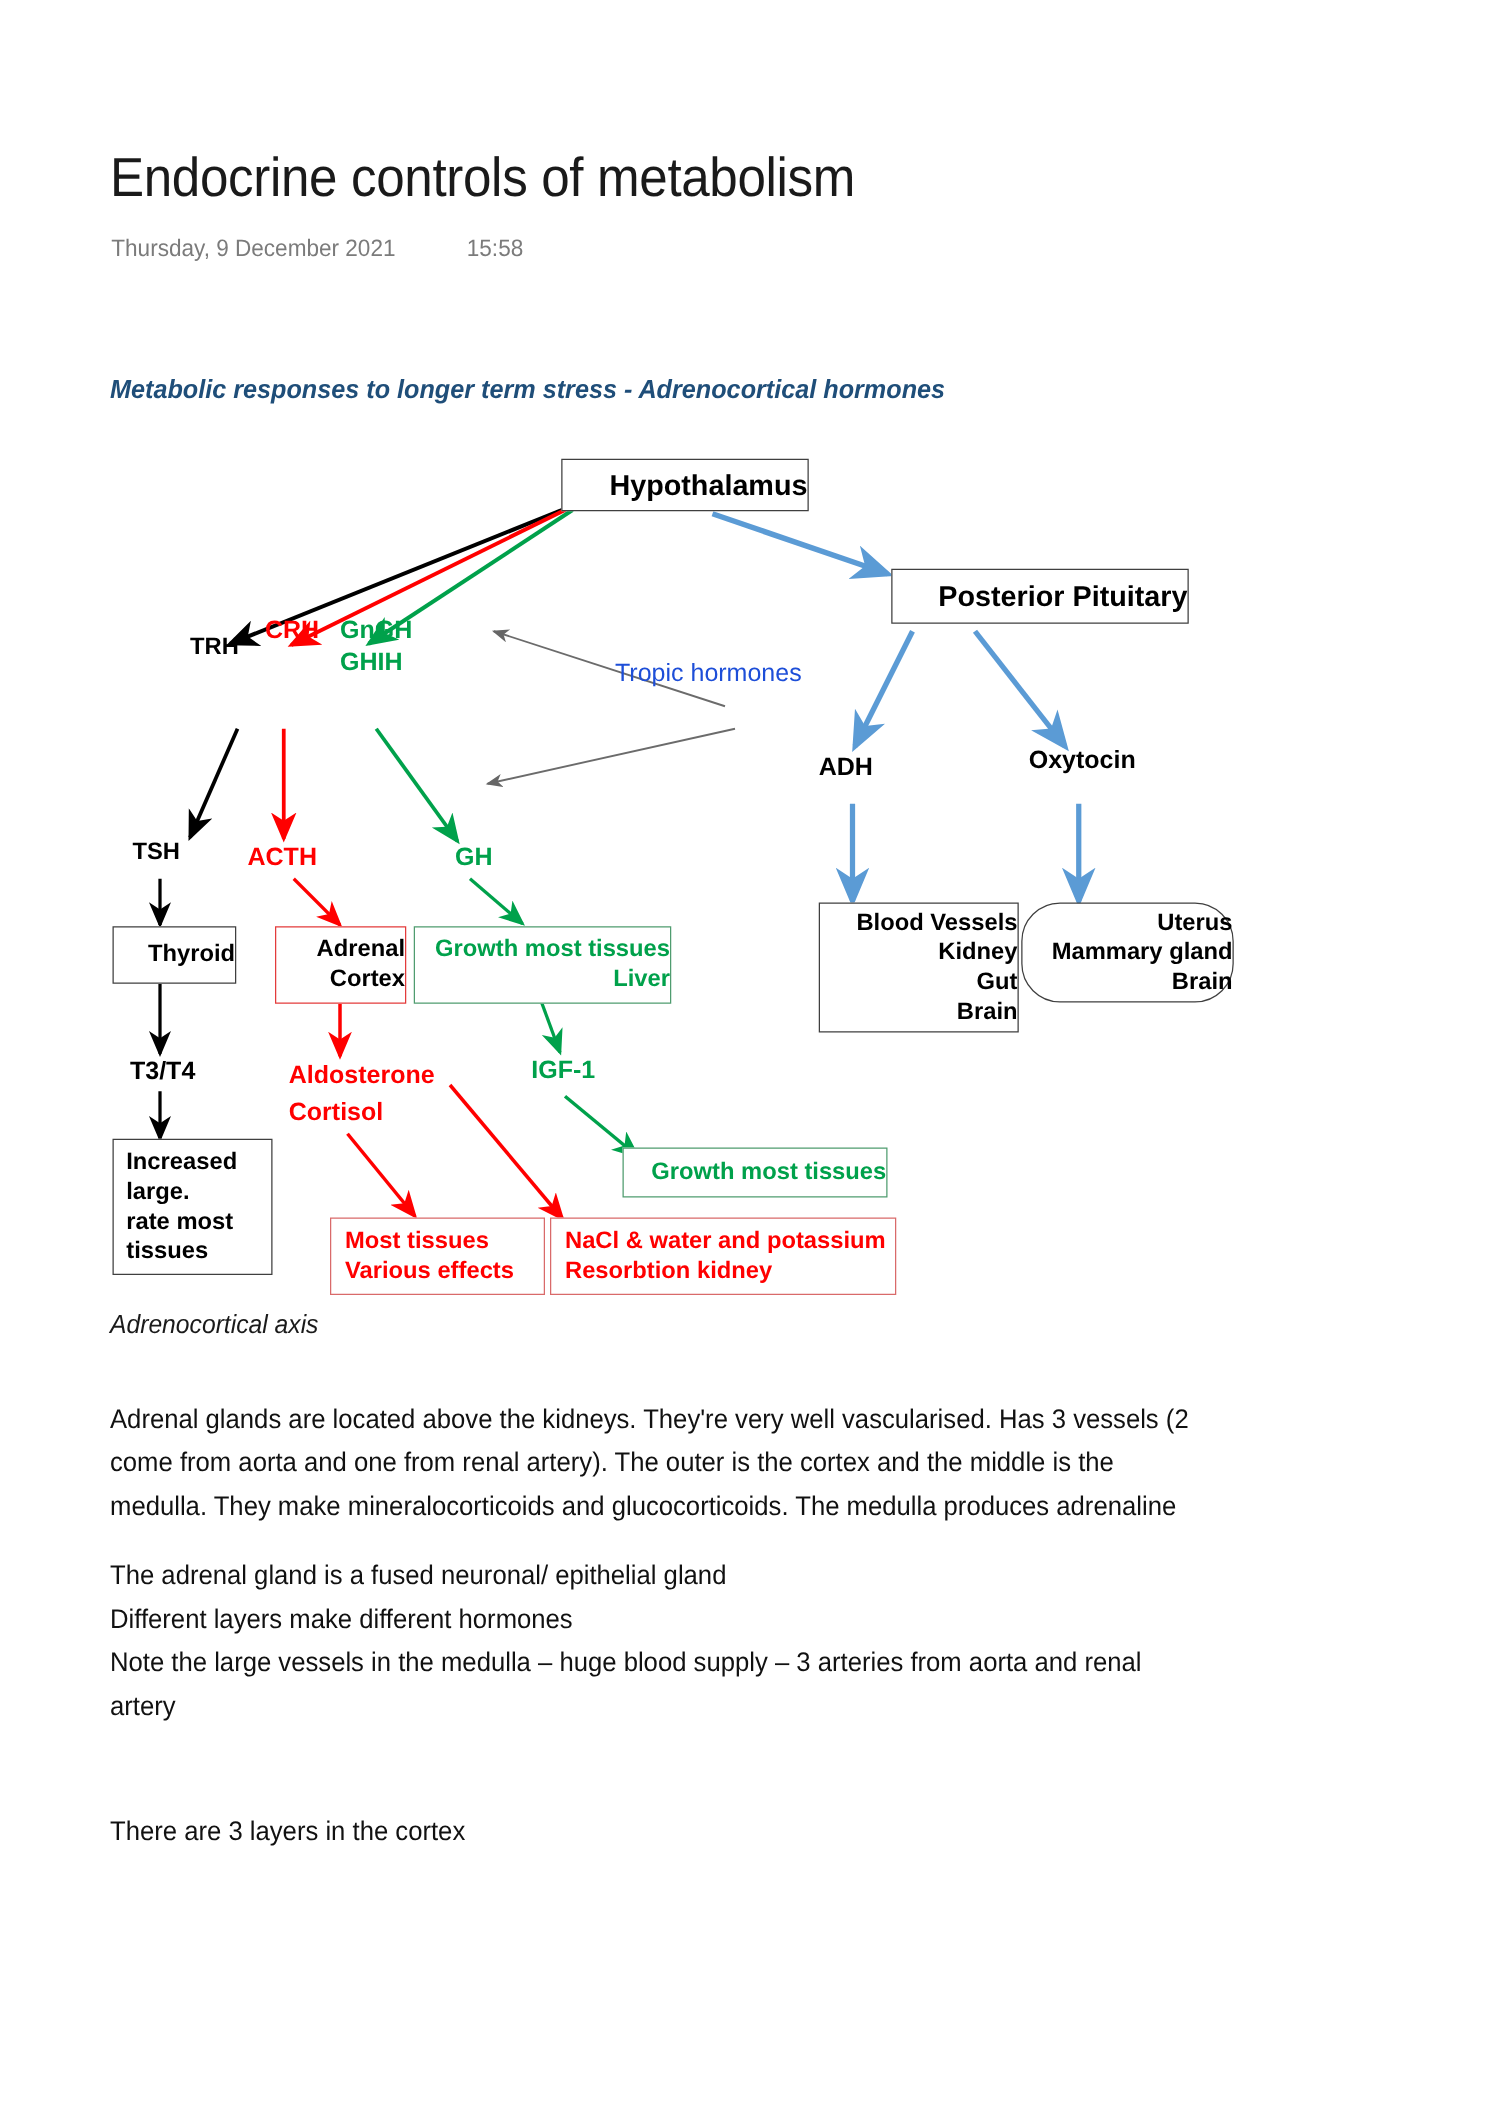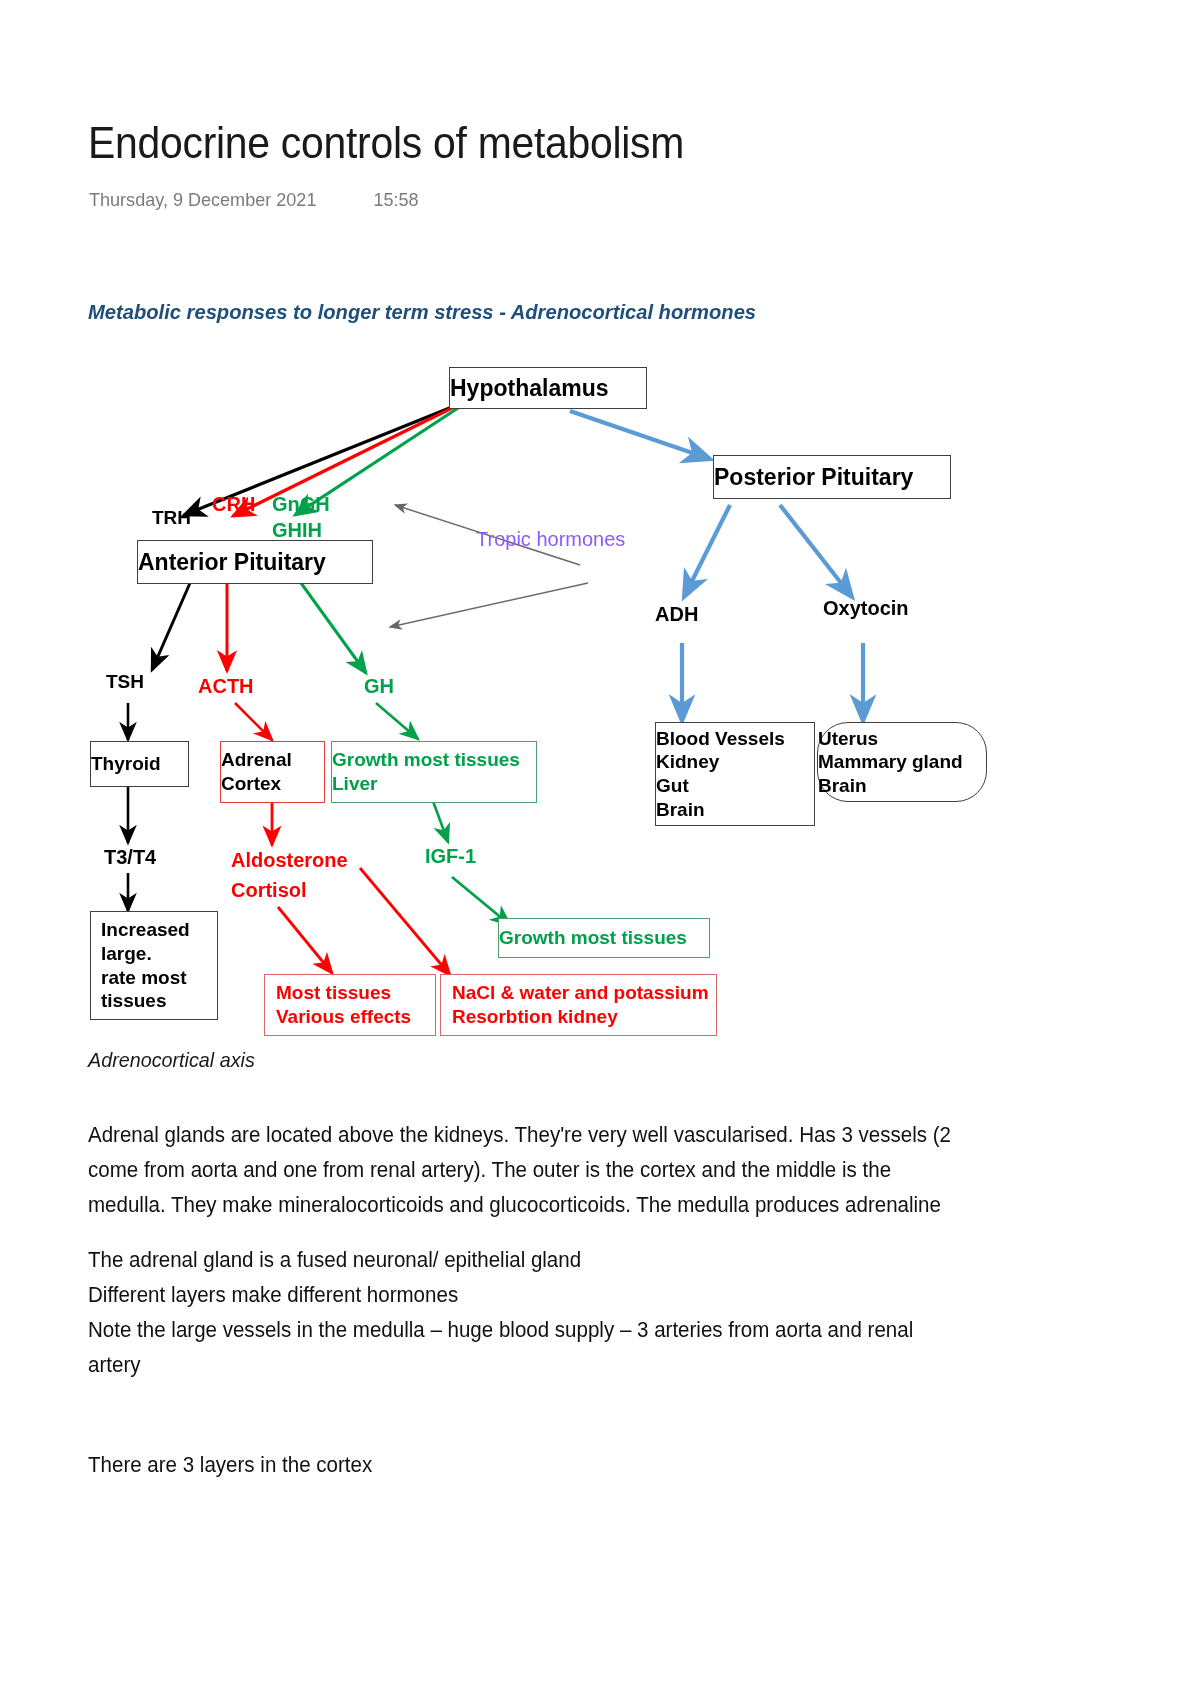--- a/index.html
+++ b/index.html
@@ -73,21 +73,21 @@
     position: absolute;
     left: 0; top: 0;
     width: 1000px;
     height: 700px;
     overflow: visible;
   }
   .node {
     position: absolute;
     box-sizing: border-box;
     display: flex;
-    align-items: flex-start;
+    align-items: flex-end;
     justify-content: center;
     flex-direction: column;
     text-align: center;
     font-weight: bold;
     background: #ffffff;
     line-height: 1.24;
   }
   .node.black  { border: 1.6px solid #3f3f3f; color: #000000; }
   .node.red-outline { border: 1.6px solid #d96a6a; color: #ff0000; }
   .node.red-outline-dark { border: 1.6px solid #e33b3b; color: #000000; }
@@ -95,21 +95,21 @@
 
   .lbl {
     position: absolute;
     font-weight: bold;
     white-space: nowrap;
     line-height: 1.18;
   }
   .lbl.blk { color: #000000; }
   .lbl.red { color: #ff0000; }
   .lbl.grn { color: #00a14b; }
-  .lbl.plain { font-weight: normal; color: #8b5cf6; }
+  .lbl.plain { font-weight: normal; color: #1d4ed8; margin-left: 16px; }
 
   #caption-axis {
     position: absolute;
     left: 88px;
     top: 1048px;
     font-size: 21px;
     font-style: italic;
     color: #1a1a1a;
     white-space: nowrap;
     transform: scaleX(0.94);
@@ -212,23 +212,20 @@
     </svg>
 
     <div class="node black" style="left:369px; top:12px; width:198px; height:42px; font-size:23px;">
       <span>Hypothalamus</span>
     </div>
 
     <div class="node black" style="left:633px; top:100px; width:238px; height:44px; font-size:23px;">
       <span>Posterior Pituitary</span>
     </div>
 
-    <div class="node black" style="left:57px; top:185px; width:236px; height:44px; font-size:23px;">
-      <span>Anterior Pituitary</span>
-    </div>
 
     <div class="node black" style="left:10px; top:386px; width:99px; height:46px; font-size:19px;">
       <span>Thyroid</span>
     </div>
 
     <div class="node red-outline-dark" style="left:140px; top:386px; width:105px; height:62px; font-size:19px;">
       <span>Adrenal</span>
       <span>Cortex</span>
     </div>
 

